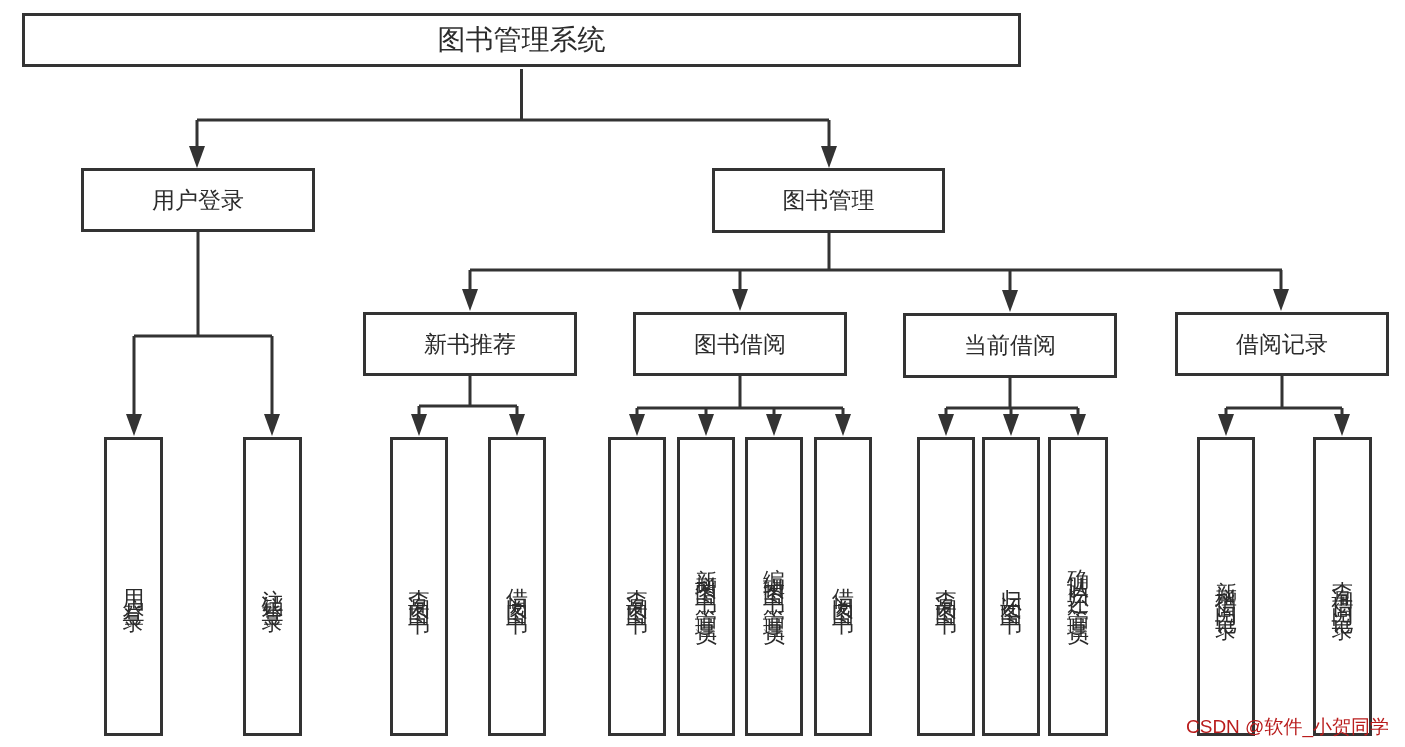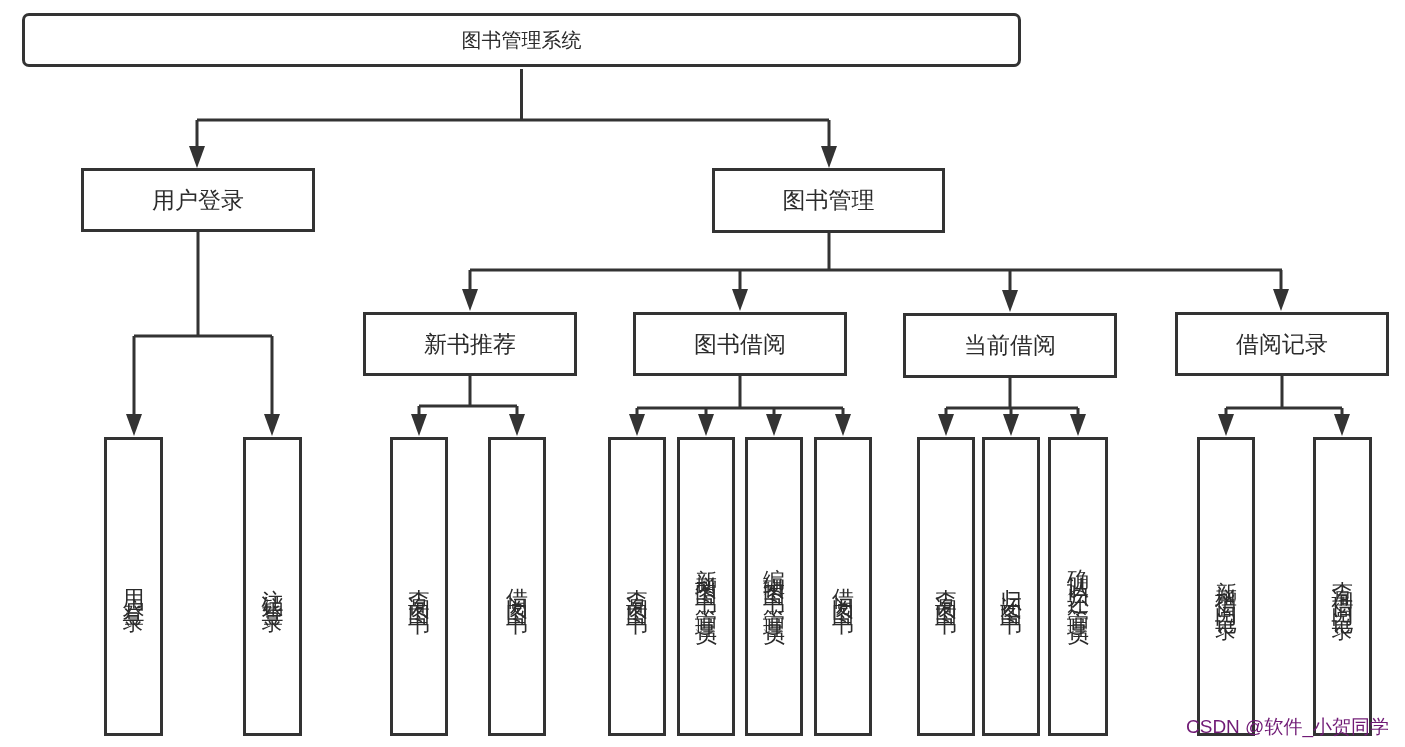--- a/index.html
+++ b/index.html
@@ -25,36 +25,36 @@
     position: absolute;
     box-sizing: border-box;
     border: 3px solid #333333;
     background: #ffffff;
     display: flex;
     align-items: center;
     justify-content: center;
     color: #2b2b2b;
   }
   .box.h { font-size: 23px; }
-  .box.root { font-size: 20px; border-radius: 7px; }
+  .box.root { font-size: 28px; }
   .vtext {
     writing-mode: vertical-rl;
     text-orientation: mixed;
     font-size: 22px;
     letter-spacing: 8px;
     line-height: 1;
     color: #2b2b2b;
     white-space: nowrap;
   }
   .watermark {
     position: absolute;
     left: 1186px;
     top: 714px;
     font-size: 19px;
-    color: #701a75;
+    color: #b91c1c;
     z-index: 5;
     white-space: nowrap;
     text-align: center;
   }
 </style>
 </head>
 <body>
 
 <div class="canvas">
 

